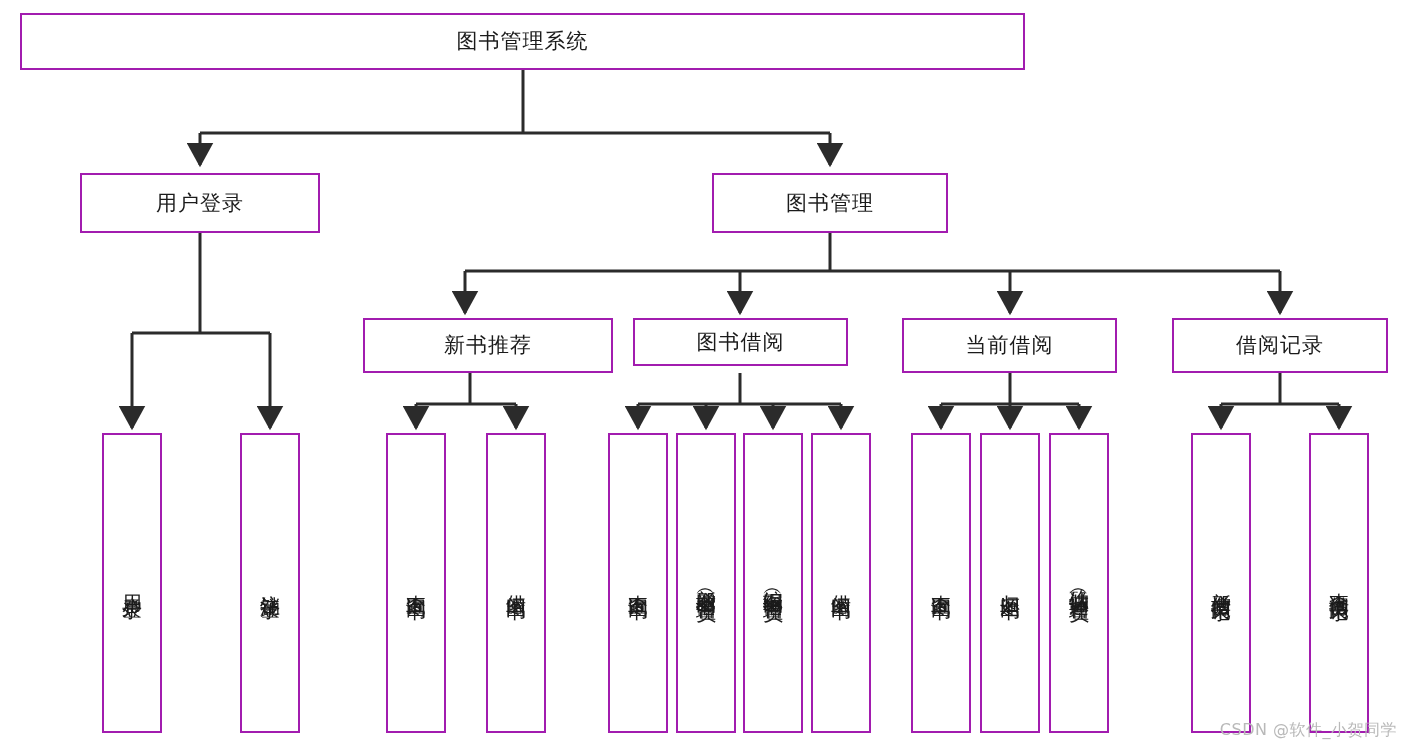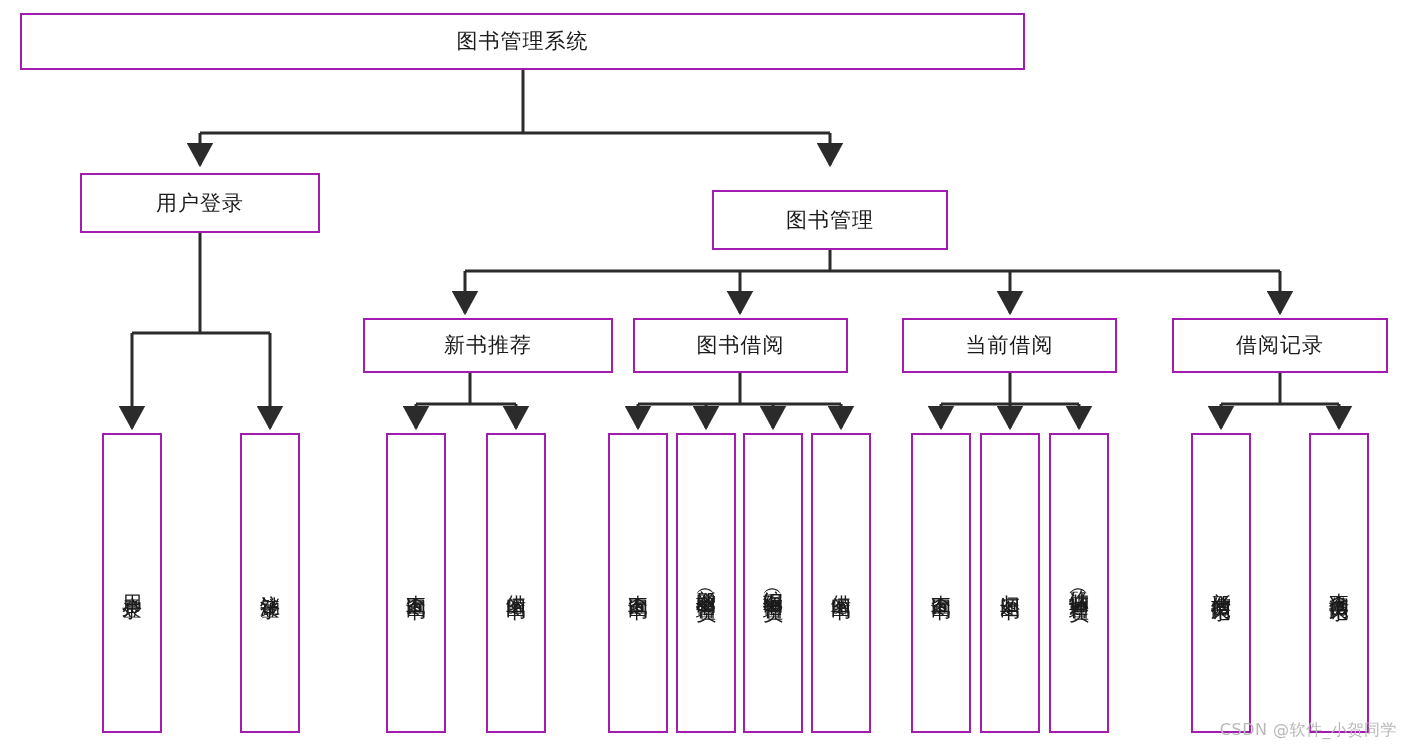--- a/index.html
+++ b/index.html
@@ -117,25 +117,25 @@
       <path d="M 1221 404 L 1339 404"></path>
       <path d="M 1221 404 L 1221 428" marker-end="url(#arrow)"></path>
       <path d="M 1339 404 L 1339 428" marker-end="url(#arrow)"></path>
     </g>
   </svg>
 
   <div class="node horiz" style="left:20px; top:13px; width:1005px; height:57px;">图书管理系统</div>
 
   <div class="node horiz" style="left:80px; top:173px; width:240px; height:60px;">用户登录</div>
 
-  <div class="node horiz" style="left:712px; top:173px; width:236px; height:60px;margin-top:17px;">图书管理</div>
+  <div class="node horiz" style="left:712px; top:173px; width:236px; height:60px;">图书管理</div>
 
   <div class="node horiz" style="left:363px; top:318px; width:250px; height:55px;">新书推荐</div>
 
-  <div class="node horiz" style="left:633px; top:318px; width:215px; height:55px;">图书借阅</div>
+  <div class="node horiz" style="left:633px; top:318px; width:215px; height:48px;">图书借阅</div>
 
   <div class="node horiz" style="left:1172px; top:318px; width:216px; height:55px;">借阅记录</div>
 
   <div class="node horiz" style="left:902px; top:318px; width:215px; height:55px;">当前借阅</div>
 
   <div class="node vert" style="left:102px; top:433px; width:60px; height:300px;">
     <span class="vlabel">用户登录</span>
   </div>
   <div class="node vert" style="left:240px; top:433px; width:60px; height:300px;">
     <span class="vlabel">注销登录</span>

